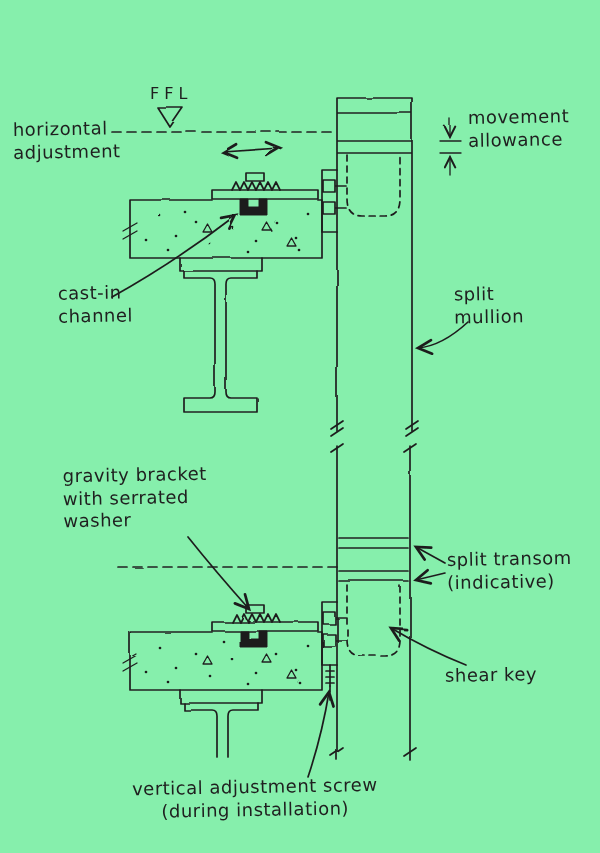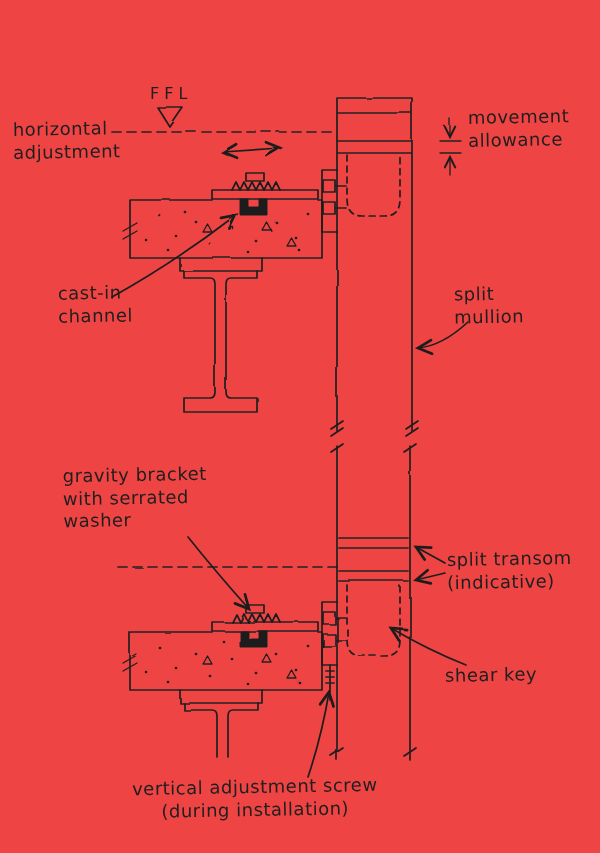--- a/index.html
+++ b/index.html
@@ -1,19 +1,19 @@
 <!DOCTYPE html>
 <html><head>
 <meta charset="utf-8">
 <style>
   html,body{margin:0;padding:0;background:#ffffff;}
   #page{
     position:relative;
     width:600px;height:853px;
-    background:#ef4444;
+    background:#86efac;
     overflow:hidden;
     font-family:"DejaVu Sans",sans-serif;
   }
   #sketch{position:absolute;left:0;top:0;}
   .s{stroke:#1f1f1f;stroke-width:1.7;fill:none;stroke-linecap:round;stroke-linejoin:round;}
   .thin{stroke-width:1.3;}
   .dash{stroke-dasharray:9 6;}
   .dash2{stroke-dasharray:6 5;}
   .fillink{fill:#1f1f1f;stroke:#1f1f1f;stroke-width:1;}
   .dot{fill:#1f1f1f;stroke:none;}

